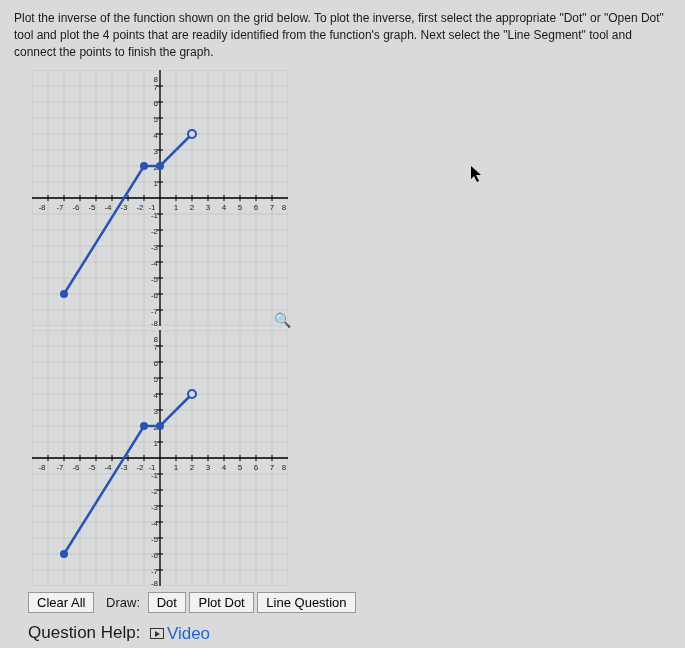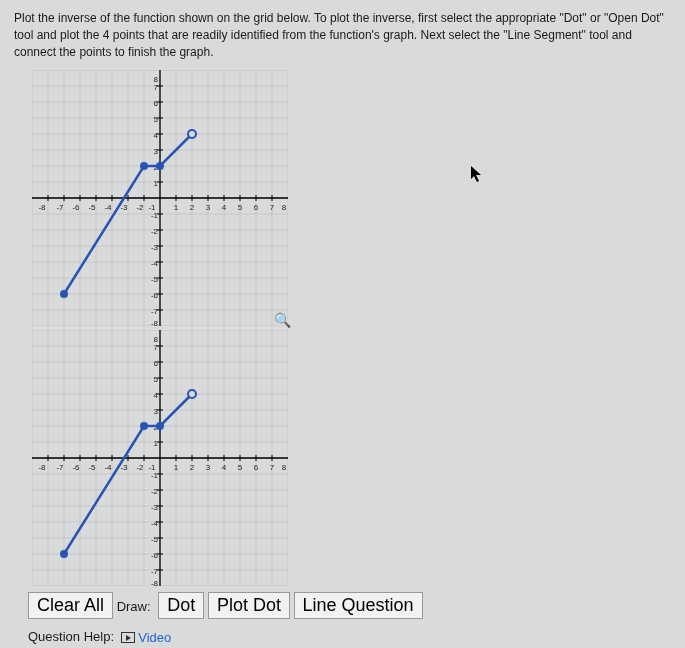--- a/index.html
+++ b/index.html
@@ -3,23 +3,23 @@
 <meta charset="utf-8">
 <style>
 * { margin: 0; padding: 0; box-sizing: border-box; }
 body { font-family: Arial, sans-serif; background: #d9dadb; width: 685px; height: 648px; padding: 10px 14px; color: #1a1a1a; }
 .instructions { font-size: 12px; line-height: 1.4; margin-bottom: 10px; }
 .grids-wrap { margin-left: 18px; }
 .grid-box { position: relative; width: 256px; height: 256px; margin-bottom: 4px; }
 .grid-box svg { display: block; }
 .magnify { position: absolute; right: -4px; bottom: -2px; font-size: 14px; color: #666; }
 .toolbar { margin-top: 6px; margin-left: 14px; font-size: 13px; }
-.toolbar button { font-size: 18px; background: #f2f2f2; border: 1px solid #999; padding: 2px 8px; margin-right: 0; cursor: pointer; }
-.toolbar .label { display: inline-block; margin: 0 4px 0 0; }
-.help-row { margin-top: 10px; margin-left: 14px; font-size: 13px; }
+.toolbar button { font-size: 13px; background: #f2f2f2; border: 1px solid #999; padding: 2px 8px; margin-right: 0; cursor: pointer; }
+.toolbar .label { display: inline-block; margin: 0 4px 0 8px; }
+.help-row { margin-top: 10px; margin-left: 14px; font-size: 17px; }
 .video-icon { display: inline-block; width: 14px; height: 11px; border: 1px solid #333; vertical-align: middle; position: relative; margin-right: 3px; }
 .video-icon::after { content: ""; position: absolute; left: 4px; top: 2px; border-left: 5px solid #333; border-top: 3px solid transparent; border-bottom: 3px solid transparent; }
 .video-link { color: #2266cc; text-decoration: none; vertical-align: middle; }
 .cursor { position: absolute; left: 470px; top: 165px; font-size: 16px; color: #000; }
 </style>
 </head>
 <body>
 
 <div class="instructions">Plot the inverse of the function shown on the grid below. To plot the inverse, first select the appropriate "Dot" or "Open Dot" tool and plot the 4 points that are readily identified from the function's graph. Next select the "Line Segment" tool and connect the points to finish the graph.</div>
 

